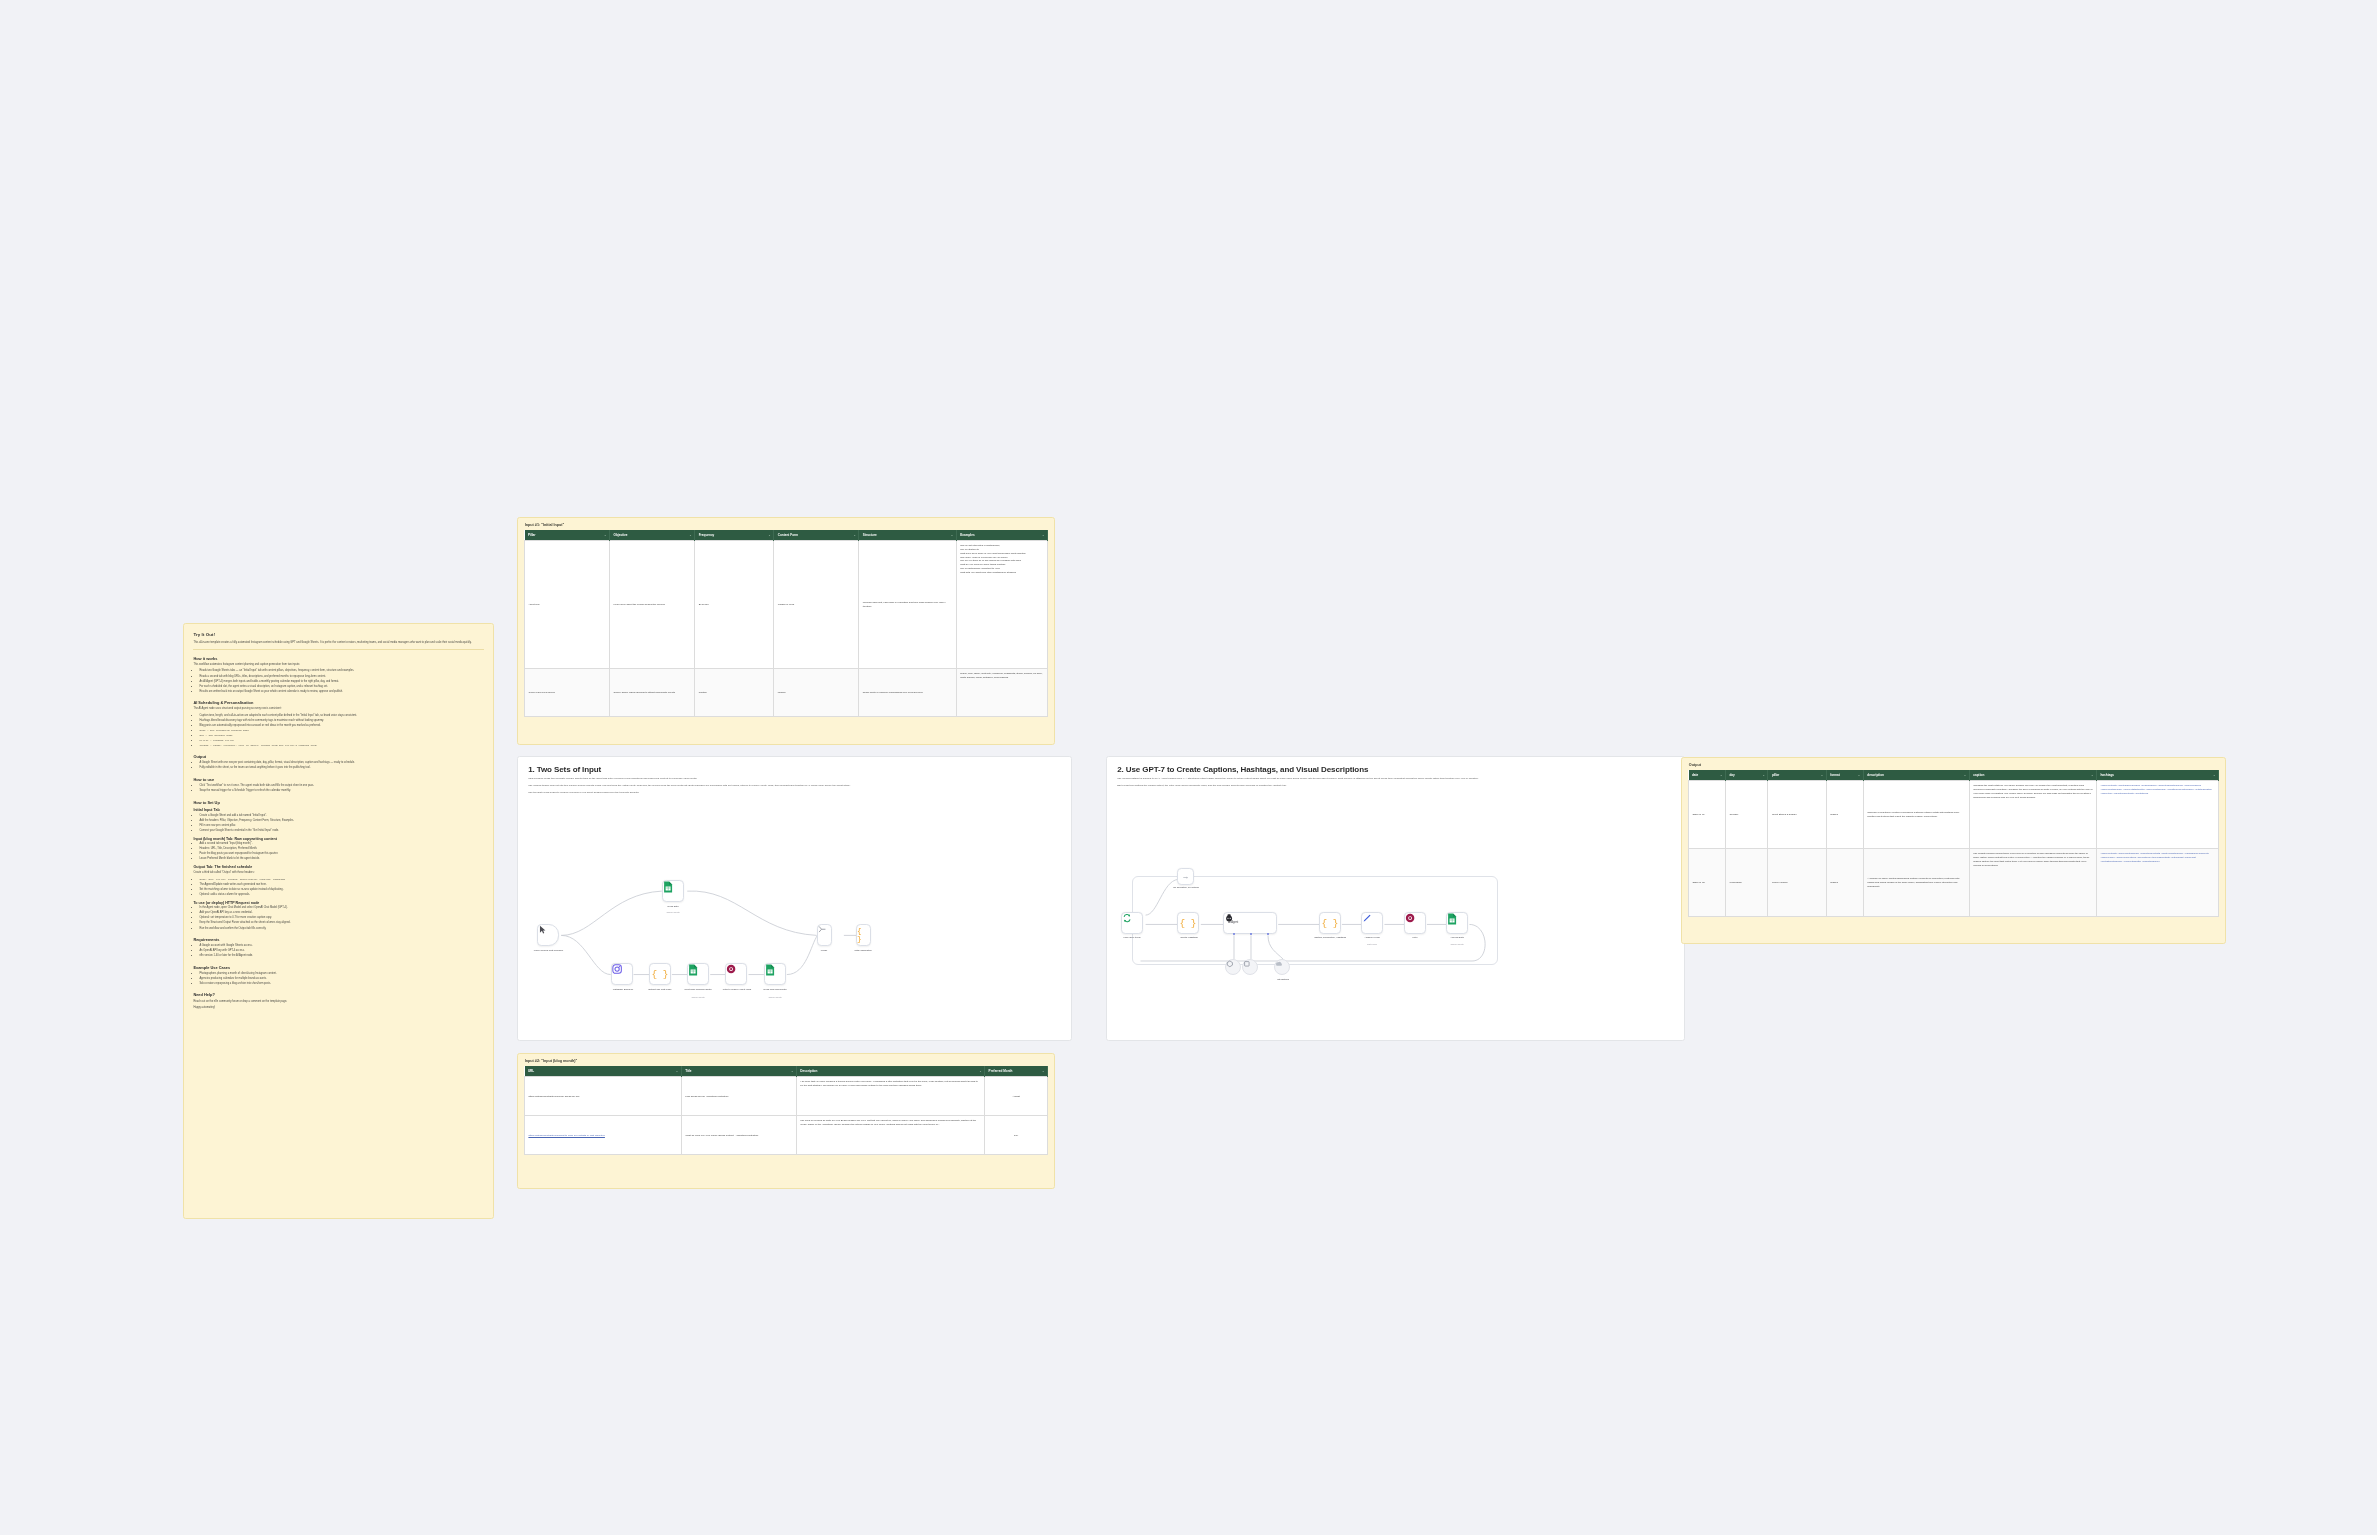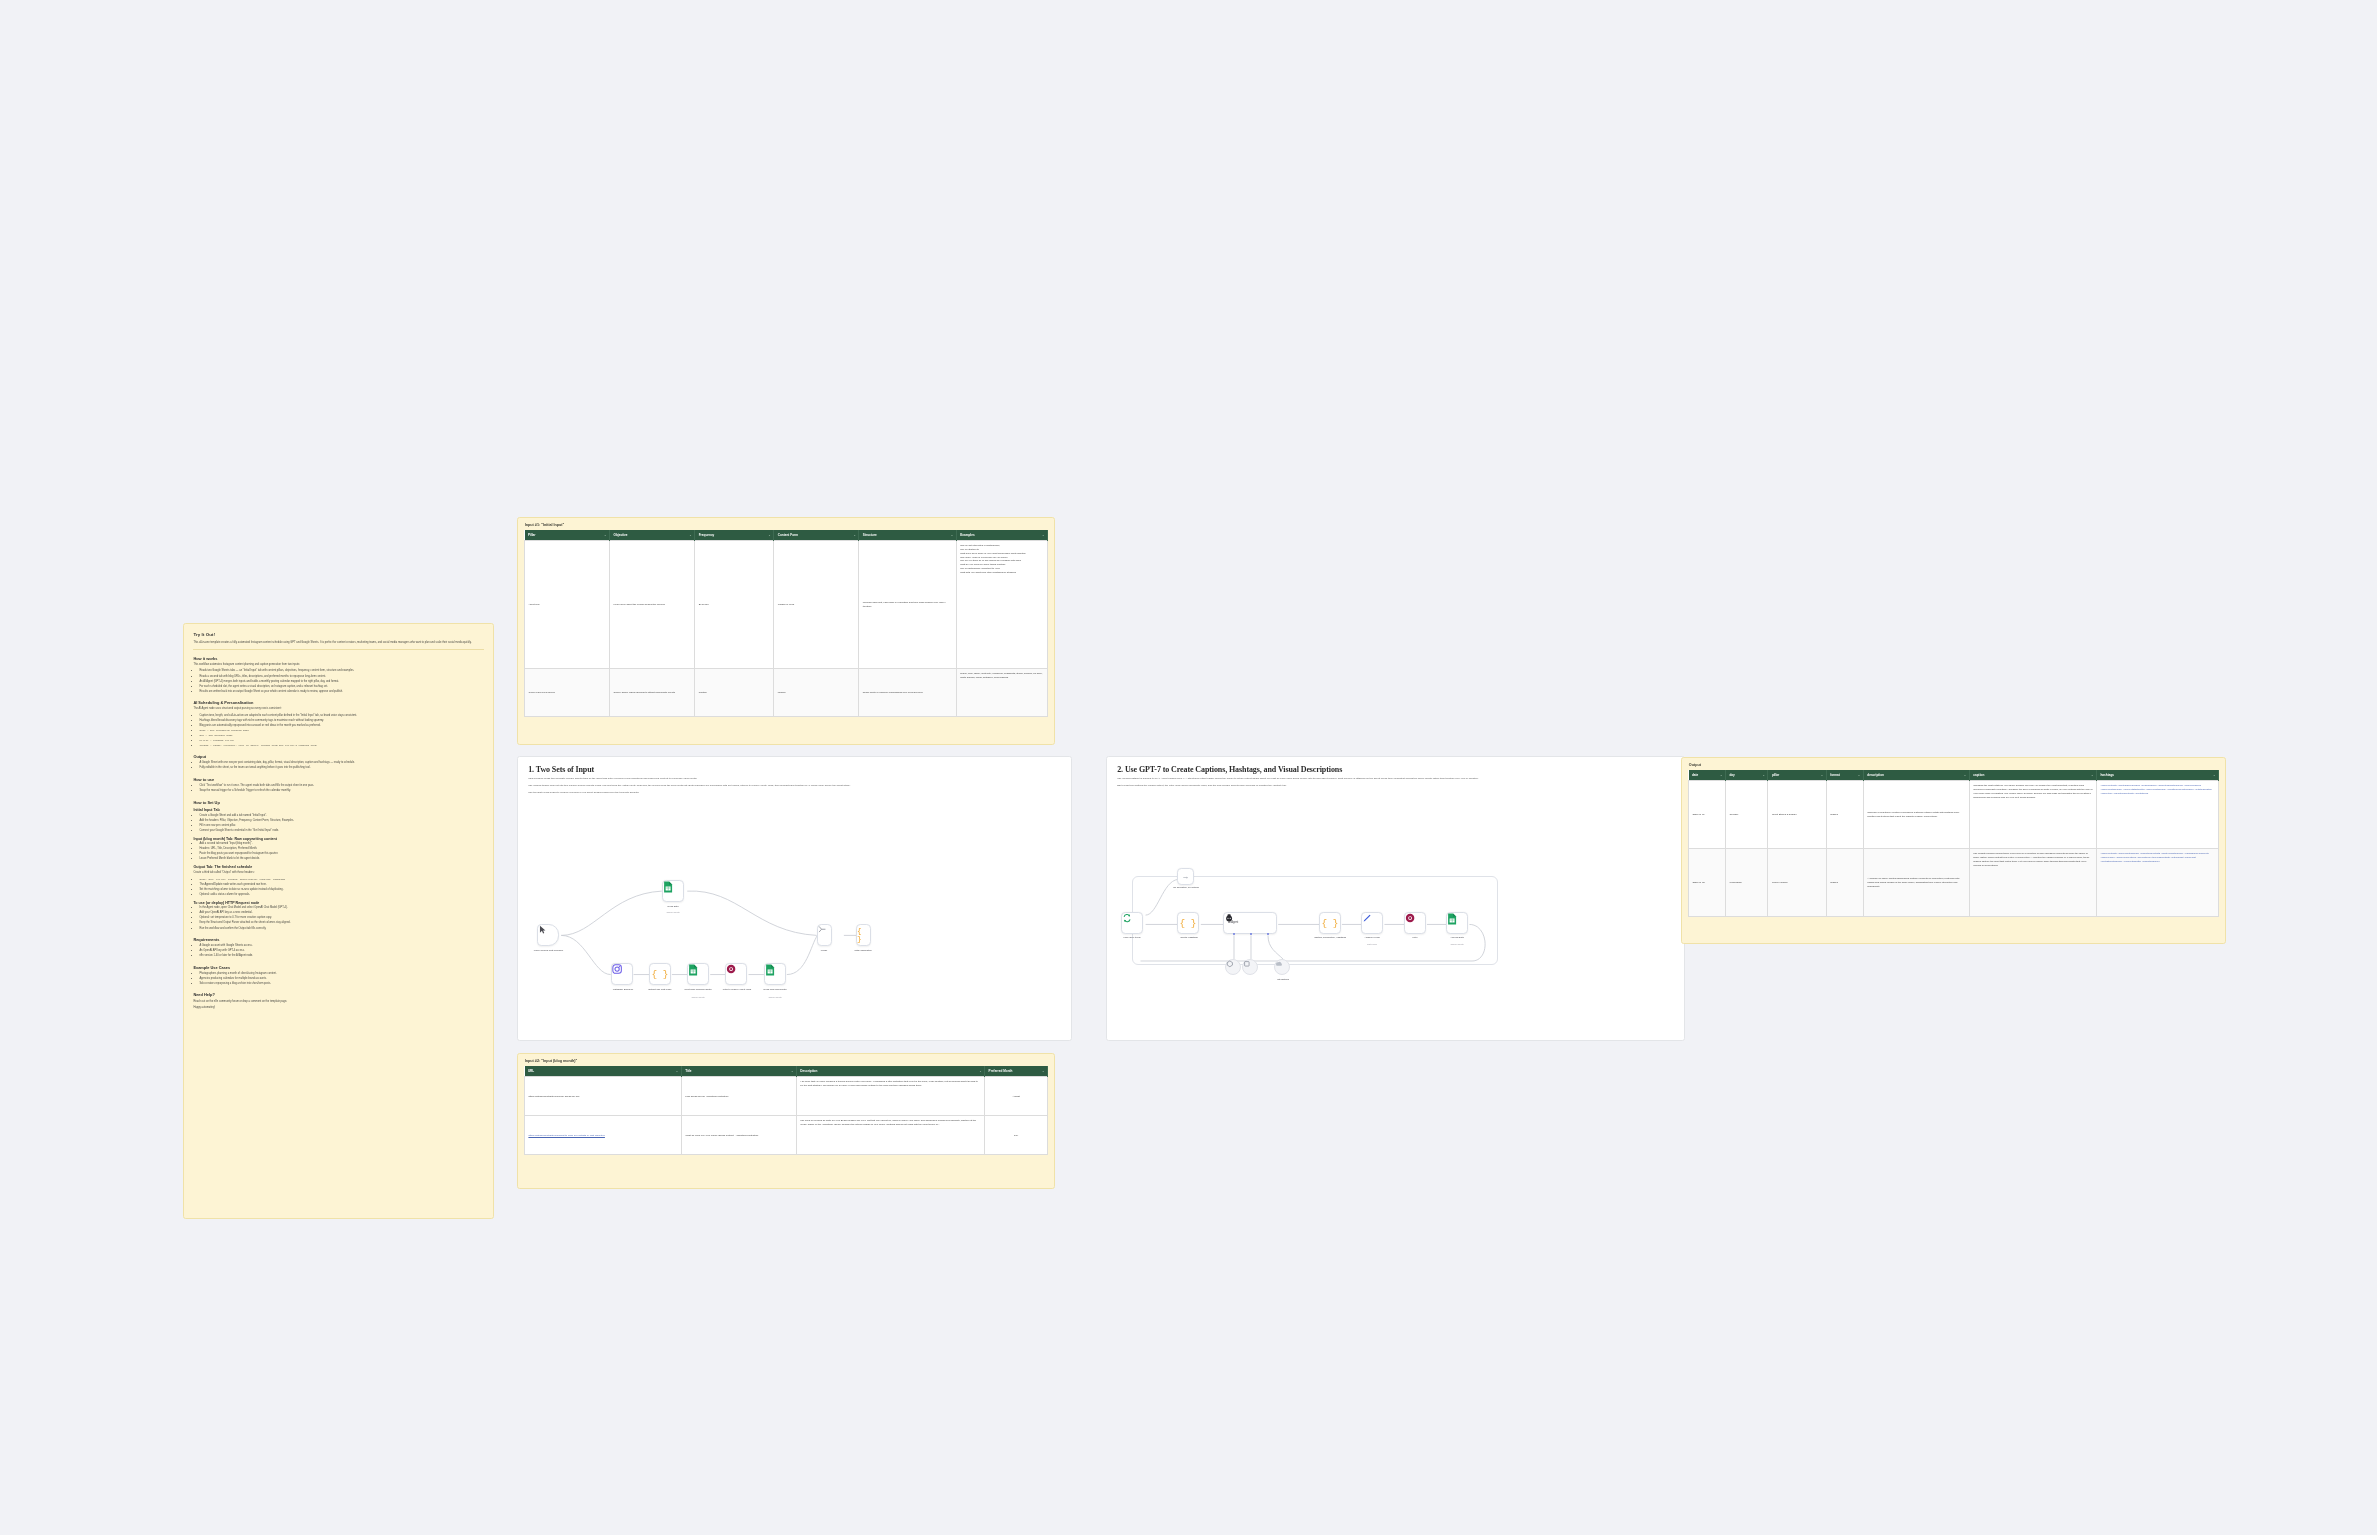--- a/index.html
+++ b/index.html
@@ -32,21 +32,21 @@
   .doc ul { margin: 0 0 2.6px 0; padding-left: 6px; }
   .doc li { font-size: 2.6px; color: #4a4a44; line-height: 1.75; margin-bottom: 0.5px; }
   .doc .hr { height: 0.9px; background: #ebdda4; margin: 3.4px 0; }
   .doc .mono { font-family: "Liberation Mono", monospace; font-size: 2.5px; }
 
   
   .sticky-title {
     font-size: 3.7px; font-weight: bold; color: #3b3b33;
     padding: 5.1px 6.8px 3.4px 6.8px;
   }
-  .sec-title { font-size: 8px; font-weight: bold; color: #2a2a2a; padding: 7.7px 10.2px 3.4px 10.2px; letter-spacing: -0.1px; font-family: Liberation Serif, serif; }
+  .sec-title { font-size: 8px; font-weight: bold; color: #2a2a2a; padding: 7.7px 10.2px 3.4px 10.2px; letter-spacing: -0.1px; }
   .sec-para { font-size: 2.5px; color: #585858; padding: 0 10.2px 2.6px 10.2px; line-height: 1.7; }
 
   
   table.gs { border-collapse: collapse; width: calc(100% - 12px); margin: 0 6px 6px 6px; background: #fff; table-layout: fixed; }
   table.gs thead th {
     background: #2e5b42; color: #ffffff;
     font-size: 3.1px; font-weight: bold; text-align: left;
     padding: 3px 3.4px; border-right: 0.9px solid #3e6b52;
     position: relative; white-space: nowrap; overflow: hidden;
   }

